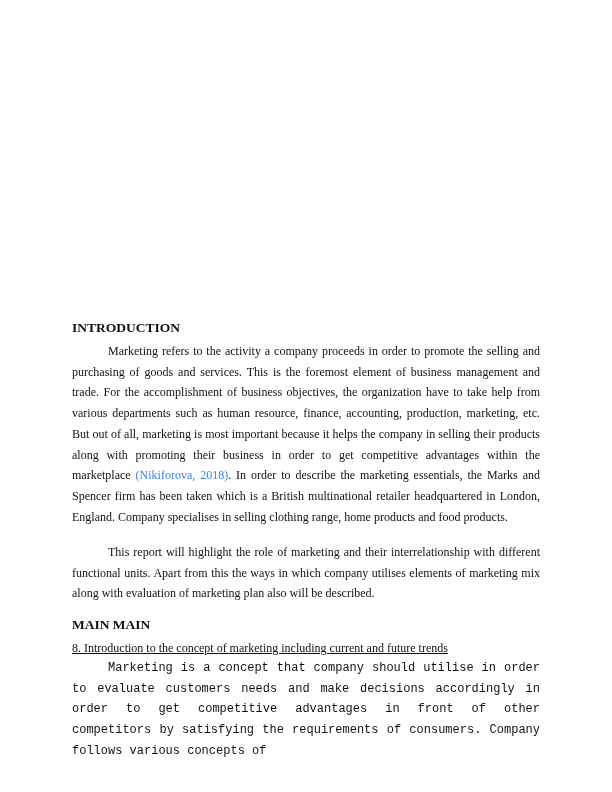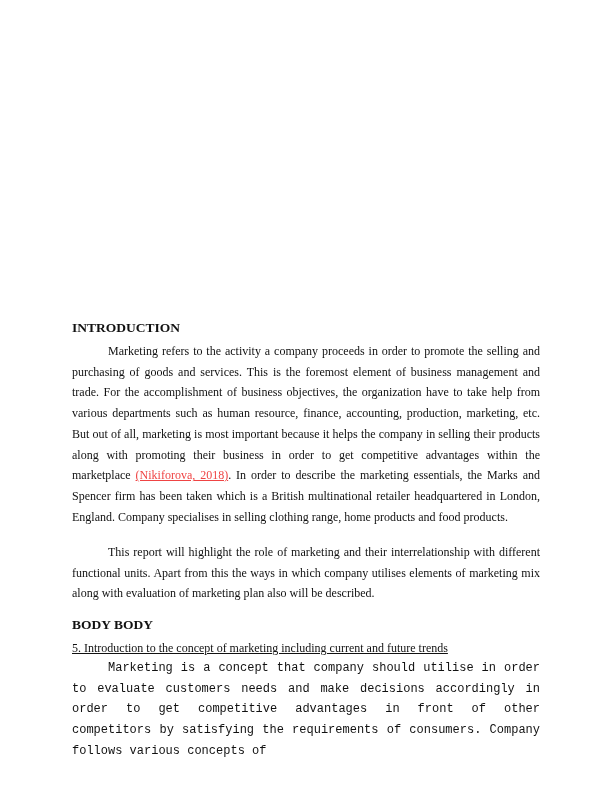--- a/index.html
+++ b/index.html
@@ -4,30 +4,30 @@
   <style>
     html, body { margin: 0; padding: 0; background: #ffffff; }
     body { width: 612px; height: 792px; position: relative; overflow: hidden;
       font-family: "Liberation Serif", "DejaVu Serif", serif; color: #111111; }
     .page { position: absolute; left: 72px; top: 0; width: 468px; }
     .h1 { position: absolute; left: 0; font-weight: bold; font-size: 13.5px; line-height: 16px; white-space: nowrap; }
     .para { position: absolute; left: 0; width: 468px; font-size: 12px; line-height: 20.7px;
       text-align: justify; }
     .para .indent { display: inline-block; width: 36px; }
     .sub { position: absolute; left: 0; font-size: 12px; line-height: 16px; text-decoration: underline; white-space: nowrap; }
-    .cite { color: #ef4444; text-decoration: underline; }
+    .cite { color: #3b82f6; }
   </style>
 </head>
 <body>
 
 <div class="page">
   <div class="h1" style="top:320px;">INTRODUCTION</div>
 
   <div class="para" style="top:341px;"><span class="indent"></span><span>Marketing refers to the activity a company proceeds in order to promote the selling and purchasing of goods and services. This is the foremost element of business management and trade. For the accomplishment of business objectives, the organization have to take help from various departments such as human resource, finance, accounting, production, marketing, etc. But out of all, marketing is most important because it helps the company in selling their products along with promoting their business in order to get competitive advantages within the marketplace </span><span class="cite">(Nikiforova, 2018)</span><span>. In order to describe the marketing essentials, the Marks and Spencer firm has been taken which is a British multinational retailer headquartered in London, England. Company specialises in selling clothing range, home products and food products.</span></div>
 
   <div class="para" style="top:542px;"><span class="indent"></span><span>This report will highlight the role of marketing and their interrelationship with different functional units. Apart from this the ways in which company utilises elements of marketing mix along with evaluation of marketing plan also will be described.</span></div>
 
-  <div class="h1" style="top:617px;">BODY BODY</div>
+  <div class="h1" style="top:617px;">MAIN MAIN</div>
 
-  <div class="sub" style="top:640px;">5. Introduction to the concept of marketing including current and future trends</div>
+  <div class="sub" style="top:640px;">8. Introduction to the concept of marketing including current and future trends</div>
 
   <div class="para" style="top:658px;font-family:Liberation Mono, monospace;"><span class="indent"></span><span>Marketing is a concept that company should utilise in order to evaluate customers needs and make decisions accordingly in order to get competitive advantages in front of other competitors by satisfying the requirements of consumers. Company follows various concepts of</span></div>
 </div>
 
 </body></html>

